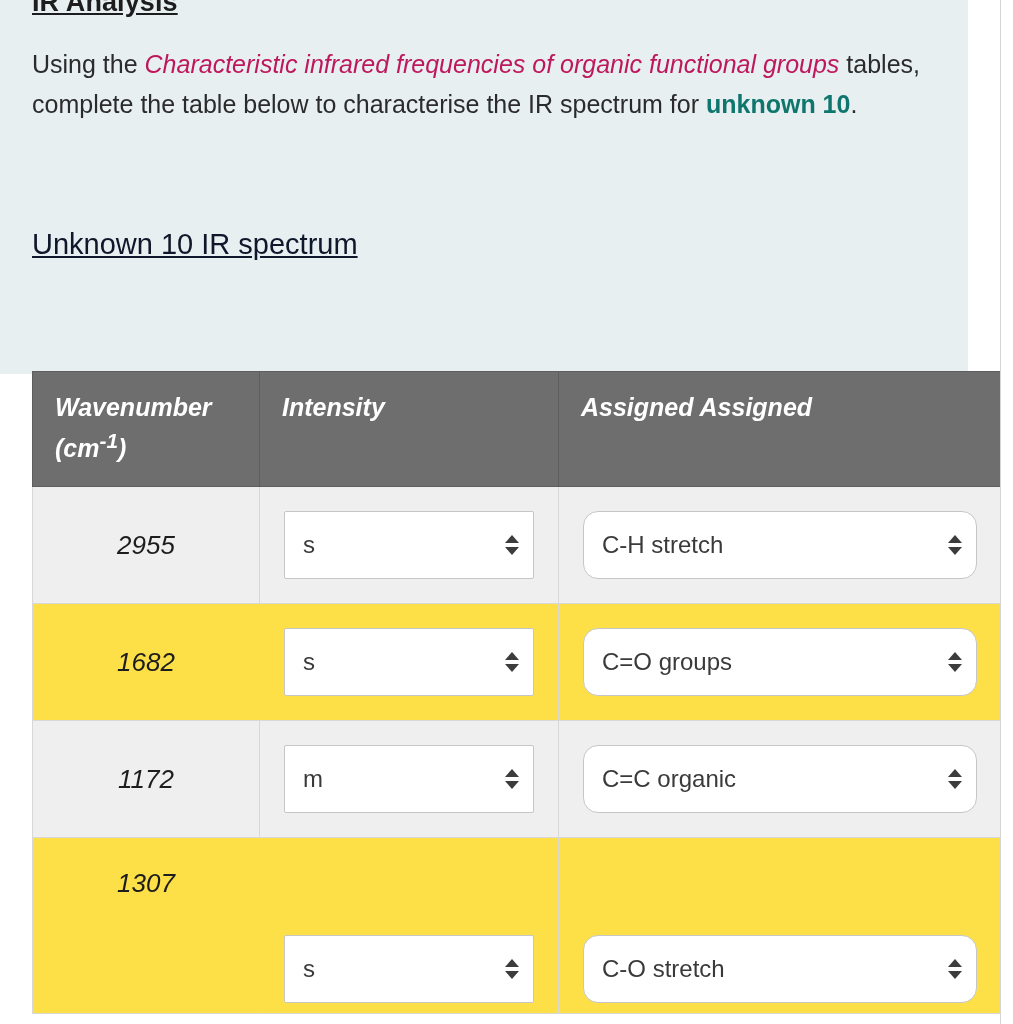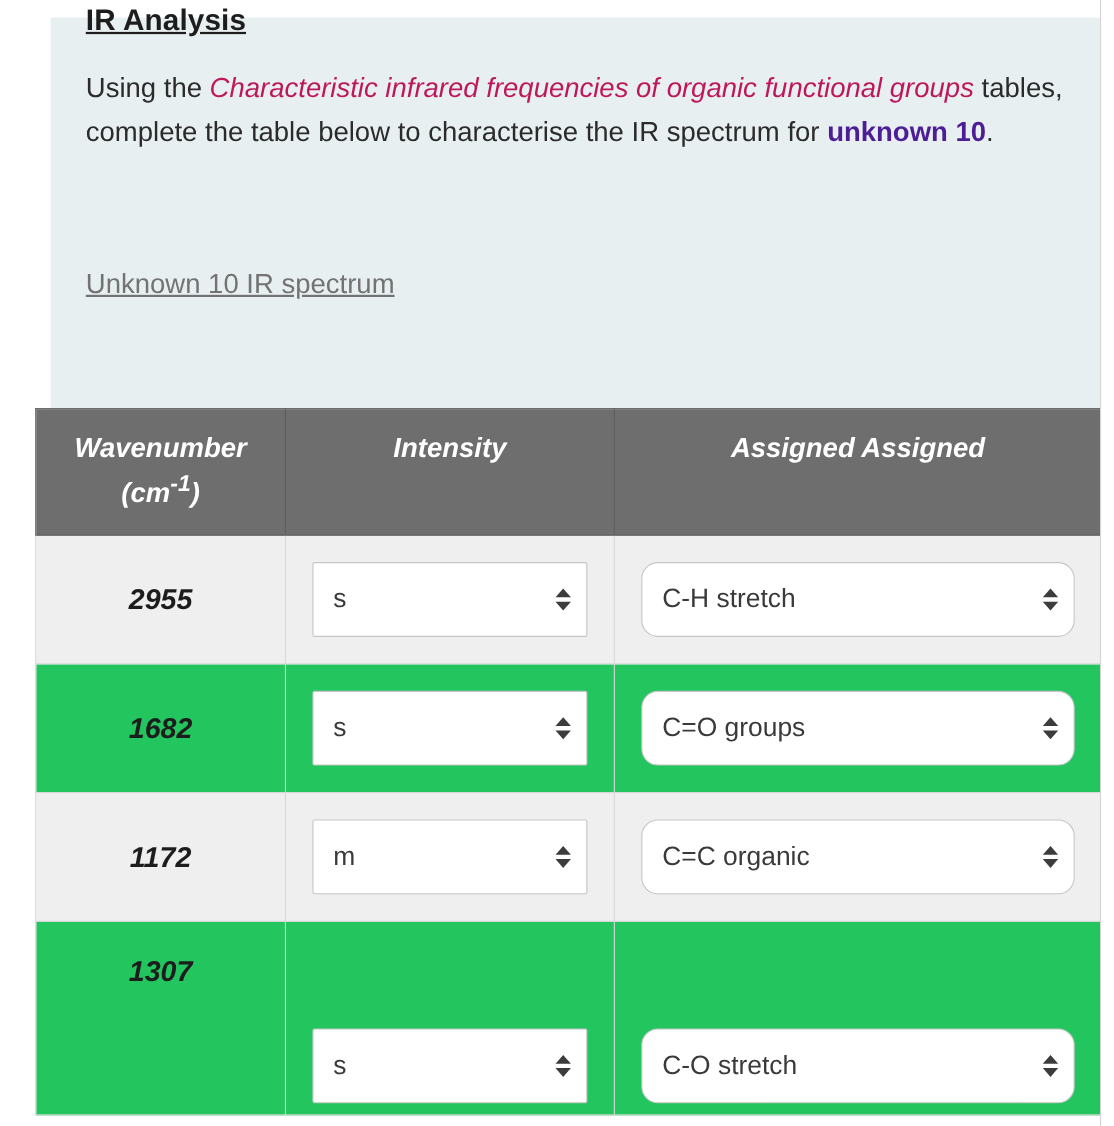--- a/index.html
+++ b/index.html
@@ -13,26 +13,25 @@
   #page {
     position: relative;
     width: 1013px;
     height: 1024px;
     background: #ffffff;
   }
 
   
   .intro-panel {
     position: absolute;
-    left: 0; top: 16px;
+    left: 0; top: 0;
     width: 968px;
     height: 374px;
     background: #e8eff1;
     padding: 0 32px;
-    margin-left: 46px;
   }
   .section-title {
     margin: 0;
     padding-top: 0;
     font-size: 27px;
     font-weight: bold;
     color: #1d1d1d;
     text-decoration: underline;
     letter-spacing: 0.1px;
     line-height: 1.1;
@@ -42,27 +41,27 @@
   .intro-text {
     margin: 0;
     font-size: 25px;
     line-height: 40px;
     color: #2b2b2b;
     width: 900px;
     position: relative;
     top: 14px;
   }
   .hl-red { color: #be185d; font-style: italic; }
-  .bold { font-weight: bold; color: #4c1d95; }
+  .bold { font-weight: bold; color: #0f766e; }
   .spectrum-link {
     position: absolute;
     left: 32px;
     top: 228px;
-    font-size: 25px;
-    color: #737373;
+    font-size: 29px;
+    color: #0f172a;
     text-decoration: underline;
     cursor: pointer;
   }
 
   
   .right-rail {
     position: absolute;
     right: 0; top: 0;
     width: 13px;
     height: 1024px;
@@ -78,45 +77,44 @@
     width: 969px;
     border-collapse: collapse;
     table-layout: fixed;
   }
   .ir-table th {
     background: #6e6e6e;
     color: #ffffff;
     font-style: italic;
     font-weight: bold;
     font-size: 25px;
-    text-align: center;
+    text-align: left;
     padding: 18px 22px 20px 22px;
     border: 1px solid #5e5e5e;
     vertical-align: top;
     line-height: 1.42;
   }
   .ir-table td {
     border: 1px solid #d8d8d8;
     padding: 0;
     vertical-align: middle;
-    background: #22c55e;
+    background: #fde047;
   }
   .ir-table tr.alt td { background: #efefef; }
   .col-wn { width: 227px; }
   .col-int { width: 299px; }
   .col-vib { width: 443px; }
 
   .wn-cell {
     font-style: italic;
     font-size: 26px;
     color: #1d1d1d;
     text-align: center;
     height: 116px;
     line-height: 116px;
-    font-weight: bold;
   }
   .cell-pad {
     padding: 22px 24px;
     height: 116px;
     display: flex;
     align-items: center;
   }
   .cell-pad.lower { align-items: flex-end; padding-bottom: 10px; height: 175px; }
   .wn-cell.tall { height: 175px; line-height: 1; vertical-align: top; padding-top: 32px; }
 

